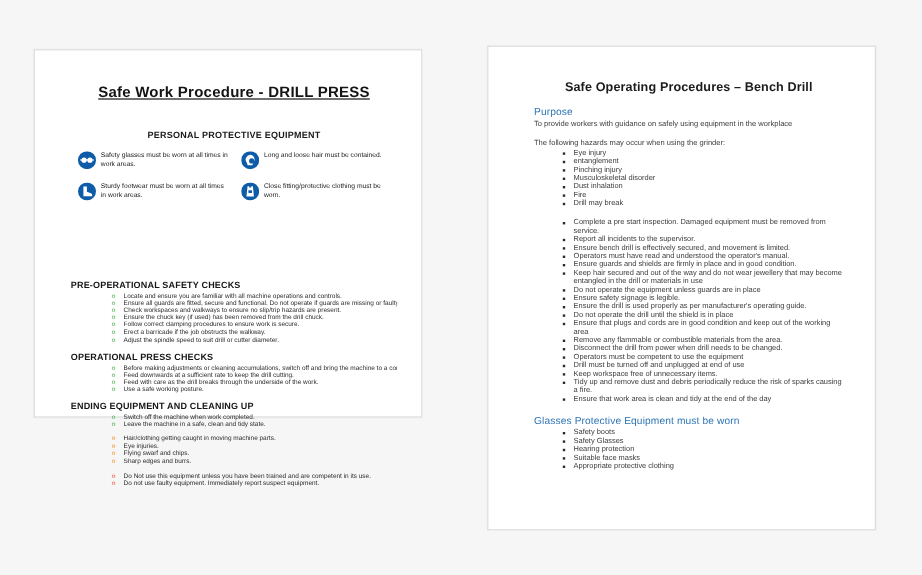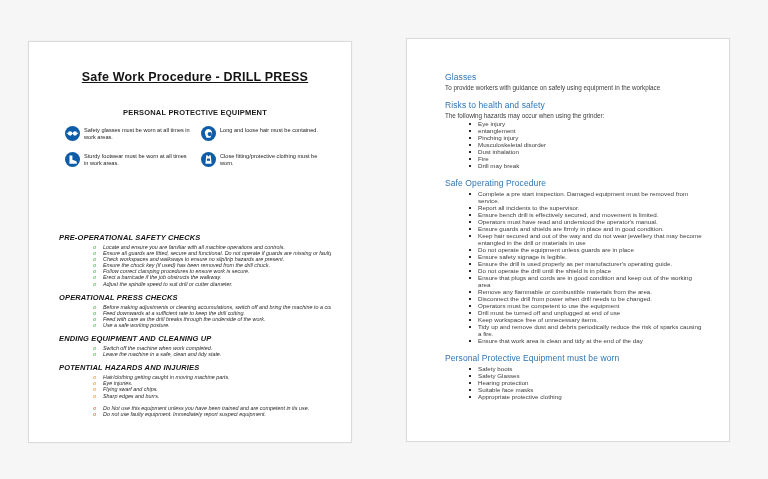--- a/index.html
+++ b/index.html
@@ -6,42 +6,42 @@
   body{
     width:768px;height:479px;position:relative;overflow:hidden;
     background:#f6f6f6;
     font-family:"Liberation Sans", sans-serif;
     -webkit-font-smoothing:antialiased;
   }
   .page{
     position:absolute;background:#ffffff;border:1px solid #dbdbdb;
     box-sizing:border-box;box-shadow:0 0 2px rgba(0,0,0,0.04);
   }
-  #left-page{left:28px;top:41px;width:324px;height:402px;padding:26px 20px 16px 30px;}
+  #left-page{left:28px;top:41px;width:324px;height:307px;padding:26px 20px 16px 30px;}
   #right-page{left:406px;top:38px;width:324px;height:404px;padding:24px 26px 0 38px;}
 
   
   .lp-title{
     margin:2px 0 0;text-align:center;color:#141414;
     font-size:12.5px;font-weight:bold;text-decoration:underline;letter-spacing:.2px;
   }
   .lp-ppe-heading{
     margin:24px 0 0;color:#1a1a1a;font-size:7.5px;font-weight:bold;letter-spacing:.2px;text-align:center;
   }
   .ppe-grid{
     margin:9px 0 0 6px;display:grid;grid-template-columns:1fr 1fr;
     column-gap:6px;row-gap:11px;
   }
   .ppe-item{display:flex;align-items:flex-start;}
   .ppe-icon{flex:0 0 15px;width:15px;height:15px;margin-right:4px;}
   .ppe-icon svg{display:block;width:15px;height:15px;}
   .ppe-text{font-size:5.6px;line-height:6.6px;color:#222;padding-top:1px;max-width:108px;}
 
   #left-sections{margin-top:66px;}
-  .left-section{margin-bottom:6px;font-style:italic;}
+  .left-section{margin-bottom:6px;}
   .left-section h3{
     margin:0 0 2px;font-size:7.5px;font-weight:bold;color:#161616;letter-spacing:.15px;
   }
   .left-section ul{list-style:none;margin:0;padding:0 0 0 34px;}
   .left-section li{
     font-size:5.4px;line-height:6.1px;color:#2a2a2a;white-space:nowrap;
     overflow:hidden;position:relative;padding-left:10px;
   }
   .left-section .bullet-o{
     position:absolute;left:0;top:0;font-size:5.4px;font-weight:bold;
@@ -197,21 +197,20 @@
   </li>
 
   <li>
     <span class="bullet-o" style="color: rgb(116, 193, 120);">o</span>
     <span class="li-text">Leave the machine in a safe, clean and tidy state.</span>
   </li>
 </ul>
   </div>
 
   <div class="left-section">
-    <h3>POTENTIAL HAZARDS AND INJURIES</h3>
     <ul>
   <li>
     <span class="bullet-o" style="color: rgb(243, 169, 95);">o</span>
     <span class="li-text">Hair/clothing getting caught in moving machine parts.</span>
   </li>
 
   <li>
     <span class="bullet-o" style="color: rgb(243, 169, 95);">o</span>
     <span class="li-text">Eye injuries.</span>
   </li>
@@ -238,29 +237,29 @@
   <li>
     <span class="bullet-o" style="color: rgb(238, 127, 110);">o</span>
     <span class="li-text">Do not use faulty equipment. Immediately report suspect equipment.</span>
   </li>
 </ul>
   </div>
 </div>
 </div>
 
 <div class="page" id="right-page">
+  <h1 class="rp-title">Safe Operating Procedures – Bench Drill</h1>
   <div id="right-sections">
   <div class="right-section">
-    <h3 style="color: rgb(46, 117, 182);">Glasses</h3>
+    <h3 style="color: rgb(46, 117, 182);">Purpose</h3>
     <p class="intro">To provide workers with guidance on safely using equipment in the workplace</p>
 
   </div>
 
   <div class="right-section">
-    <h3 style="color: rgb(46, 117, 182);">Risks to health and safety</h3>
     <p class="intro">The following hazards may occur when using the grinder:</p>
     <ul>
   <li>
     <span class="bullet-sq"></span>
     <span class="li-text">Eye injury</span>
   </li>
 
   <li>
     <span class="bullet-sq"></span>
     <span class="li-text">entanglement</span>
@@ -287,21 +286,20 @@
   </li>
 
   <li>
     <span class="bullet-sq"></span>
     <span class="li-text">Drill may break</span>
   </li>
 </ul>
   </div>
 
   <div class="right-section">
-    <h3 style="color: rgb(46, 117, 182);">Safe Operating Procedure</h3>
 
     <ul>
   <li>
     <span class="bullet-sq"></span>
     <span class="li-text">Complete a pre start inspection. Damaged equipment must be removed from service.</span>
   </li>
 
   <li>
     <span class="bullet-sq"></span>
     <span class="li-text">Report all incidents to the supervisor.</span>
@@ -383,21 +381,21 @@
   </li>
 
   <li>
     <span class="bullet-sq"></span>
     <span class="li-text">Ensure that work area is clean and tidy at the end of the day</span>
   </li>
 </ul>
   </div>
 
   <div class="right-section">
-    <h3 style="color: rgb(46, 117, 182);">Personal Protective Equipment must be worn</h3>
+    <h3 style="color: rgb(46, 117, 182);">Glasses Protective Equipment must be worn</h3>
 
     <ul>
   <li>
     <span class="bullet-sq"></span>
     <span class="li-text">Safety boots</span>
   </li>
 
   <li>
     <span class="bullet-sq"></span>
     <span class="li-text">Safety Glasses</span>

